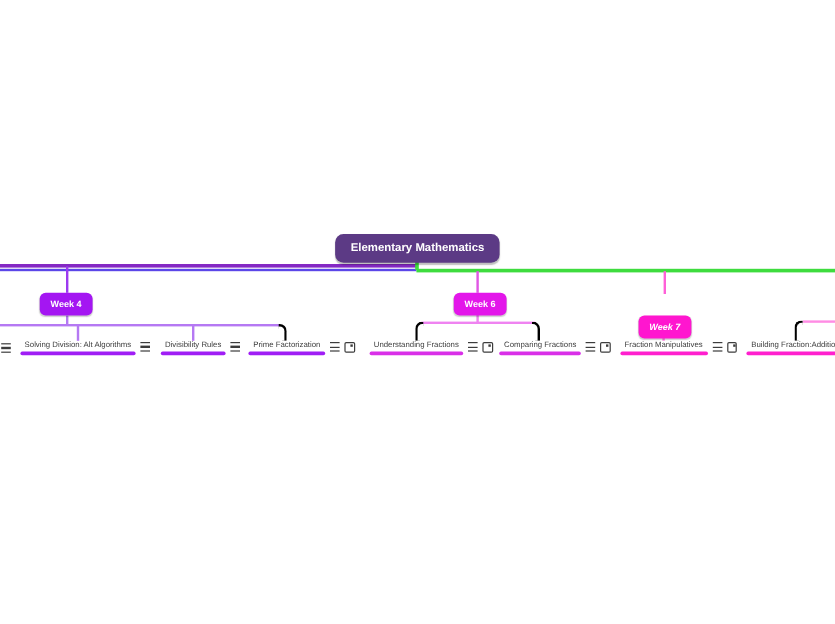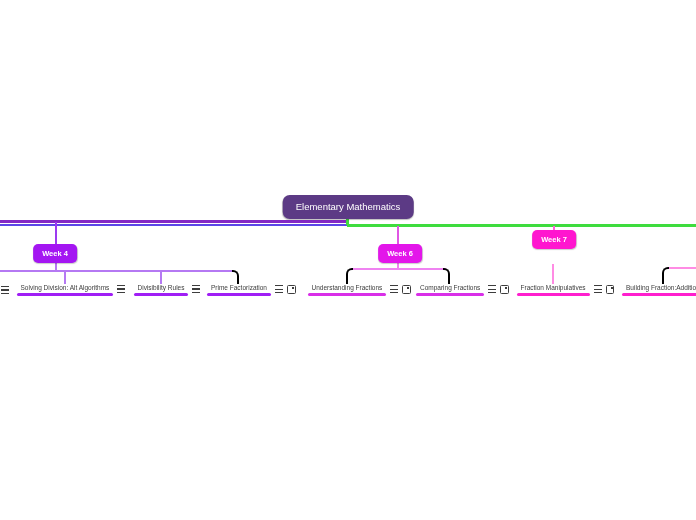--- a/index.html
+++ b/index.html
@@ -5,33 +5,33 @@
   html,body{margin:0;padding:0;}
   body{font-family:"Liberation Sans","DejaVu Sans",sans-serif;}
   #canvas{
     position:relative;width:696px;height:520px;overflow:hidden;
     background:#ffffff;
   }
   
   .root-node{
     position:absolute;left:348px;top:195px;transform:translateX(-50%);
     background:var(--root_bg);color:var(--node_text);
-    font-size:9.5px;font-weight:normal;line-height:1;
+    font-size:9.5px;font-weight:bold;line-height:1;
     padding:7px 13px;border-radius:7px;white-space:nowrap;
     box-shadow:0 1px 1px rgba(0,0,0,0.25);
   }
   .week-node{
     position:absolute;transform:translateX(-50%);
     color:var(--node_text);font-size:7.5px;font-weight:bold;line-height:1;
     padding:5.5px 9px;border-radius:5px;white-space:nowrap;
     box-shadow:0 1px 1px rgba(0,0,0,0.2);
   }
   .week5{left:55px;top:244px;background:var(--week5_bg);}
   .week6{left:388px;top:244px;background:var(--week6_bg);margin-left:12px;}
-  .week7{left:554px;top:230px;background:var(--week7_bg);}
+  .week7{left:554px;top:263px;background:var(--week7_bg);font-style:italic;}
   
   .leaf{position:absolute;top:284px;display:flex;align-items:flex-start;}
   .leaf-text{display:flex;flex-direction:column;}
   .leaf-label{
     font-size:6.5px;line-height:8px;color:var(--topic_text);
     padding:0 4px;white-space:nowrap;text-align:center;
   }
   .leaf-underline{height:3px;border-radius:2px;margin-top:1px;}
   .u5{background:var(--week5_underline);}
   .u6{background:var(--week6_underline);}

